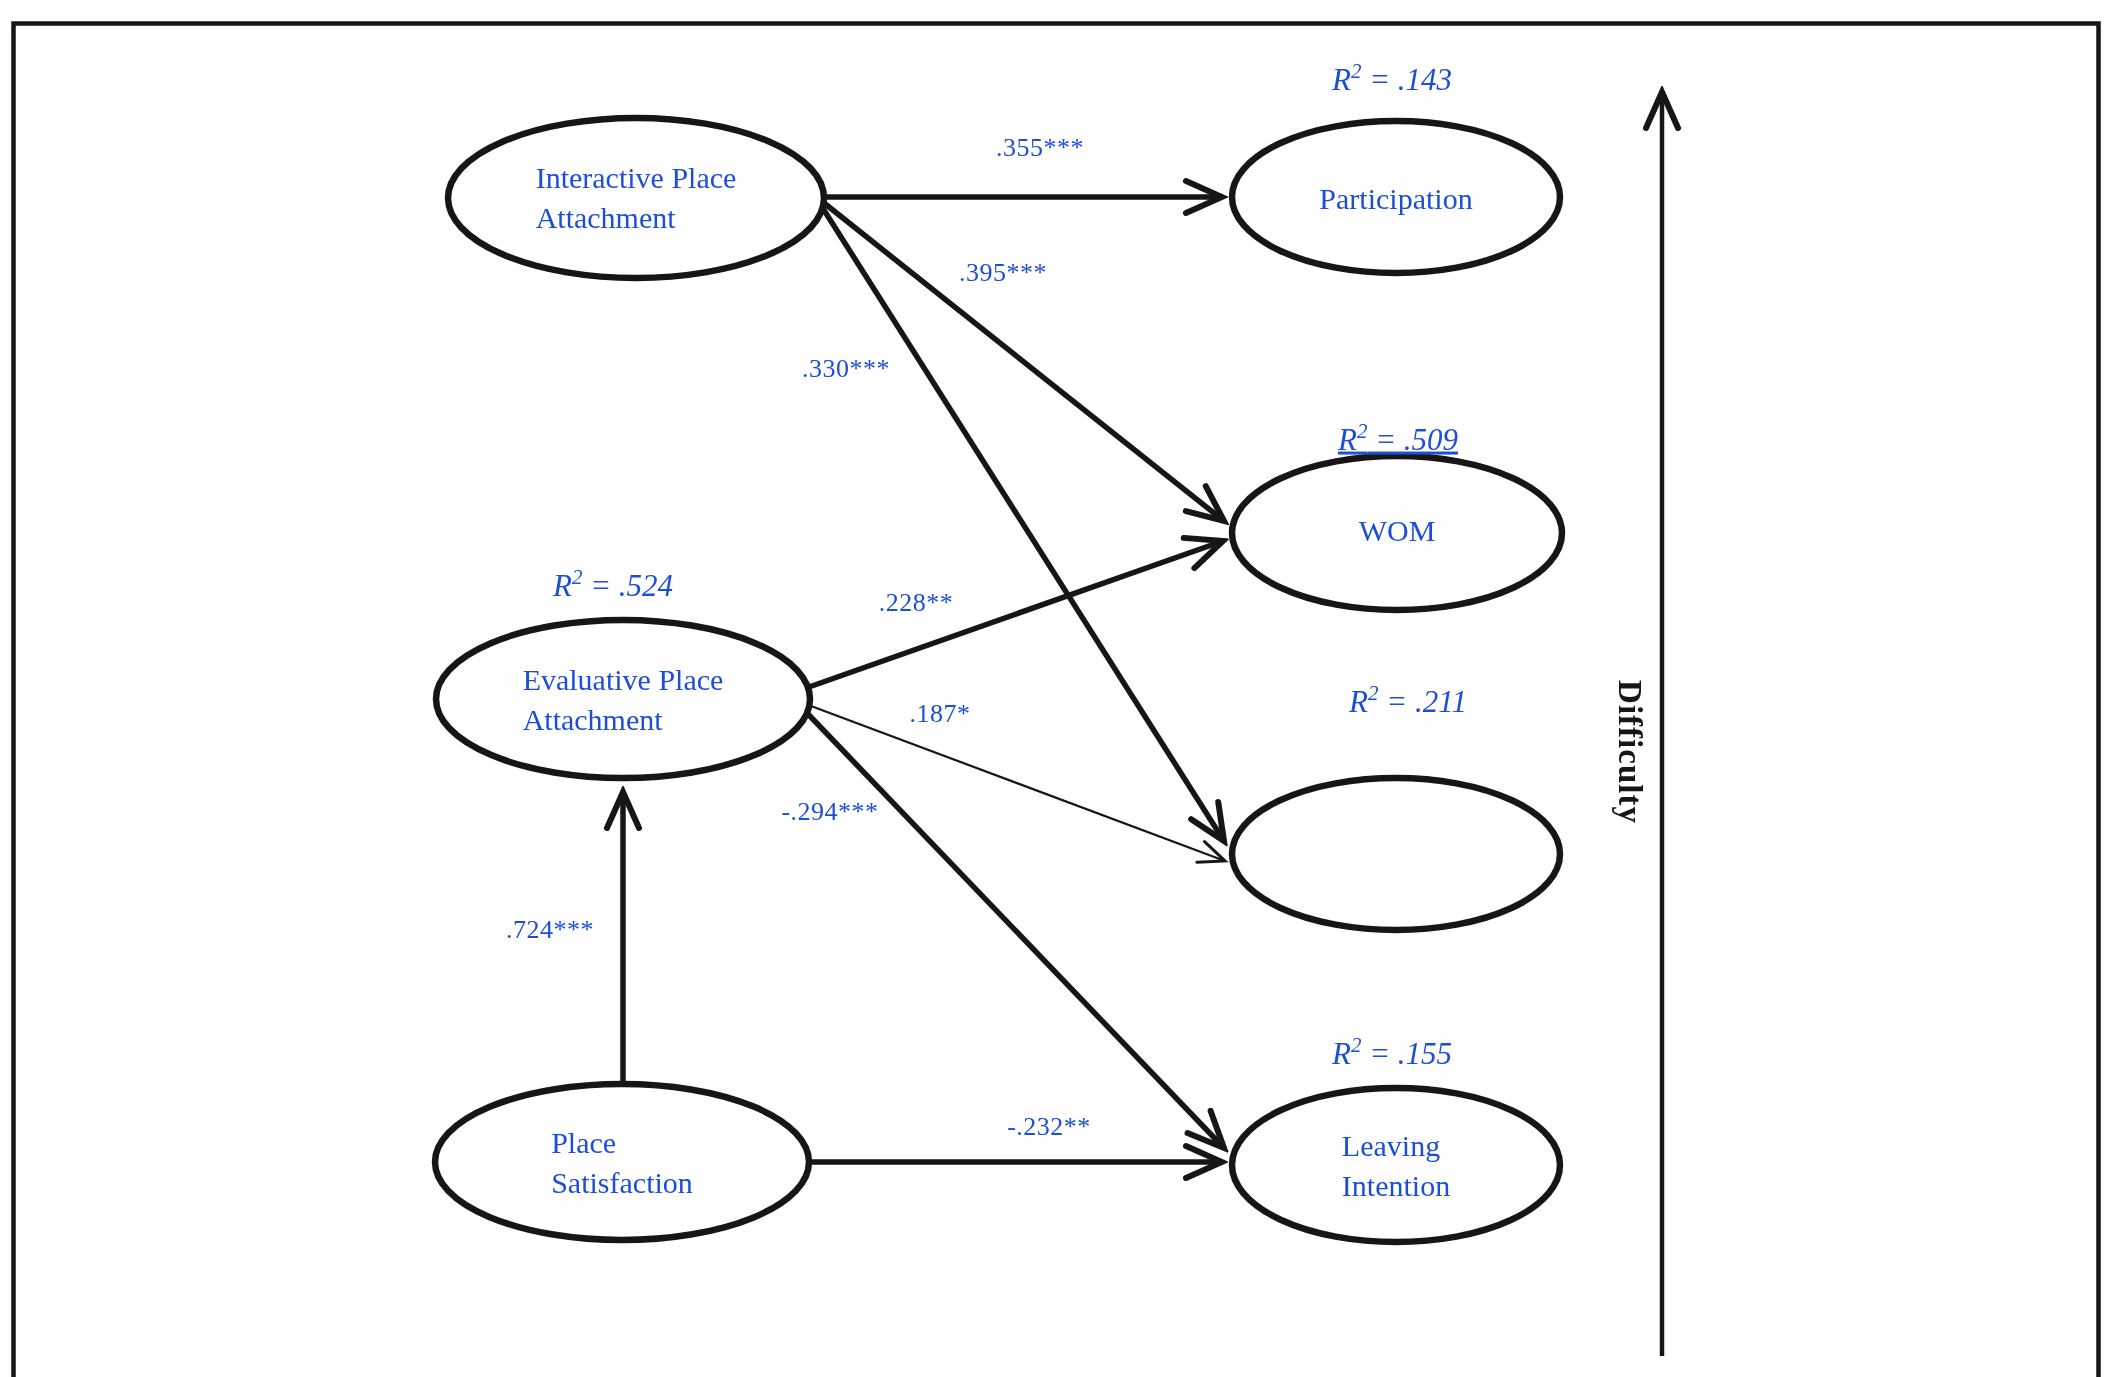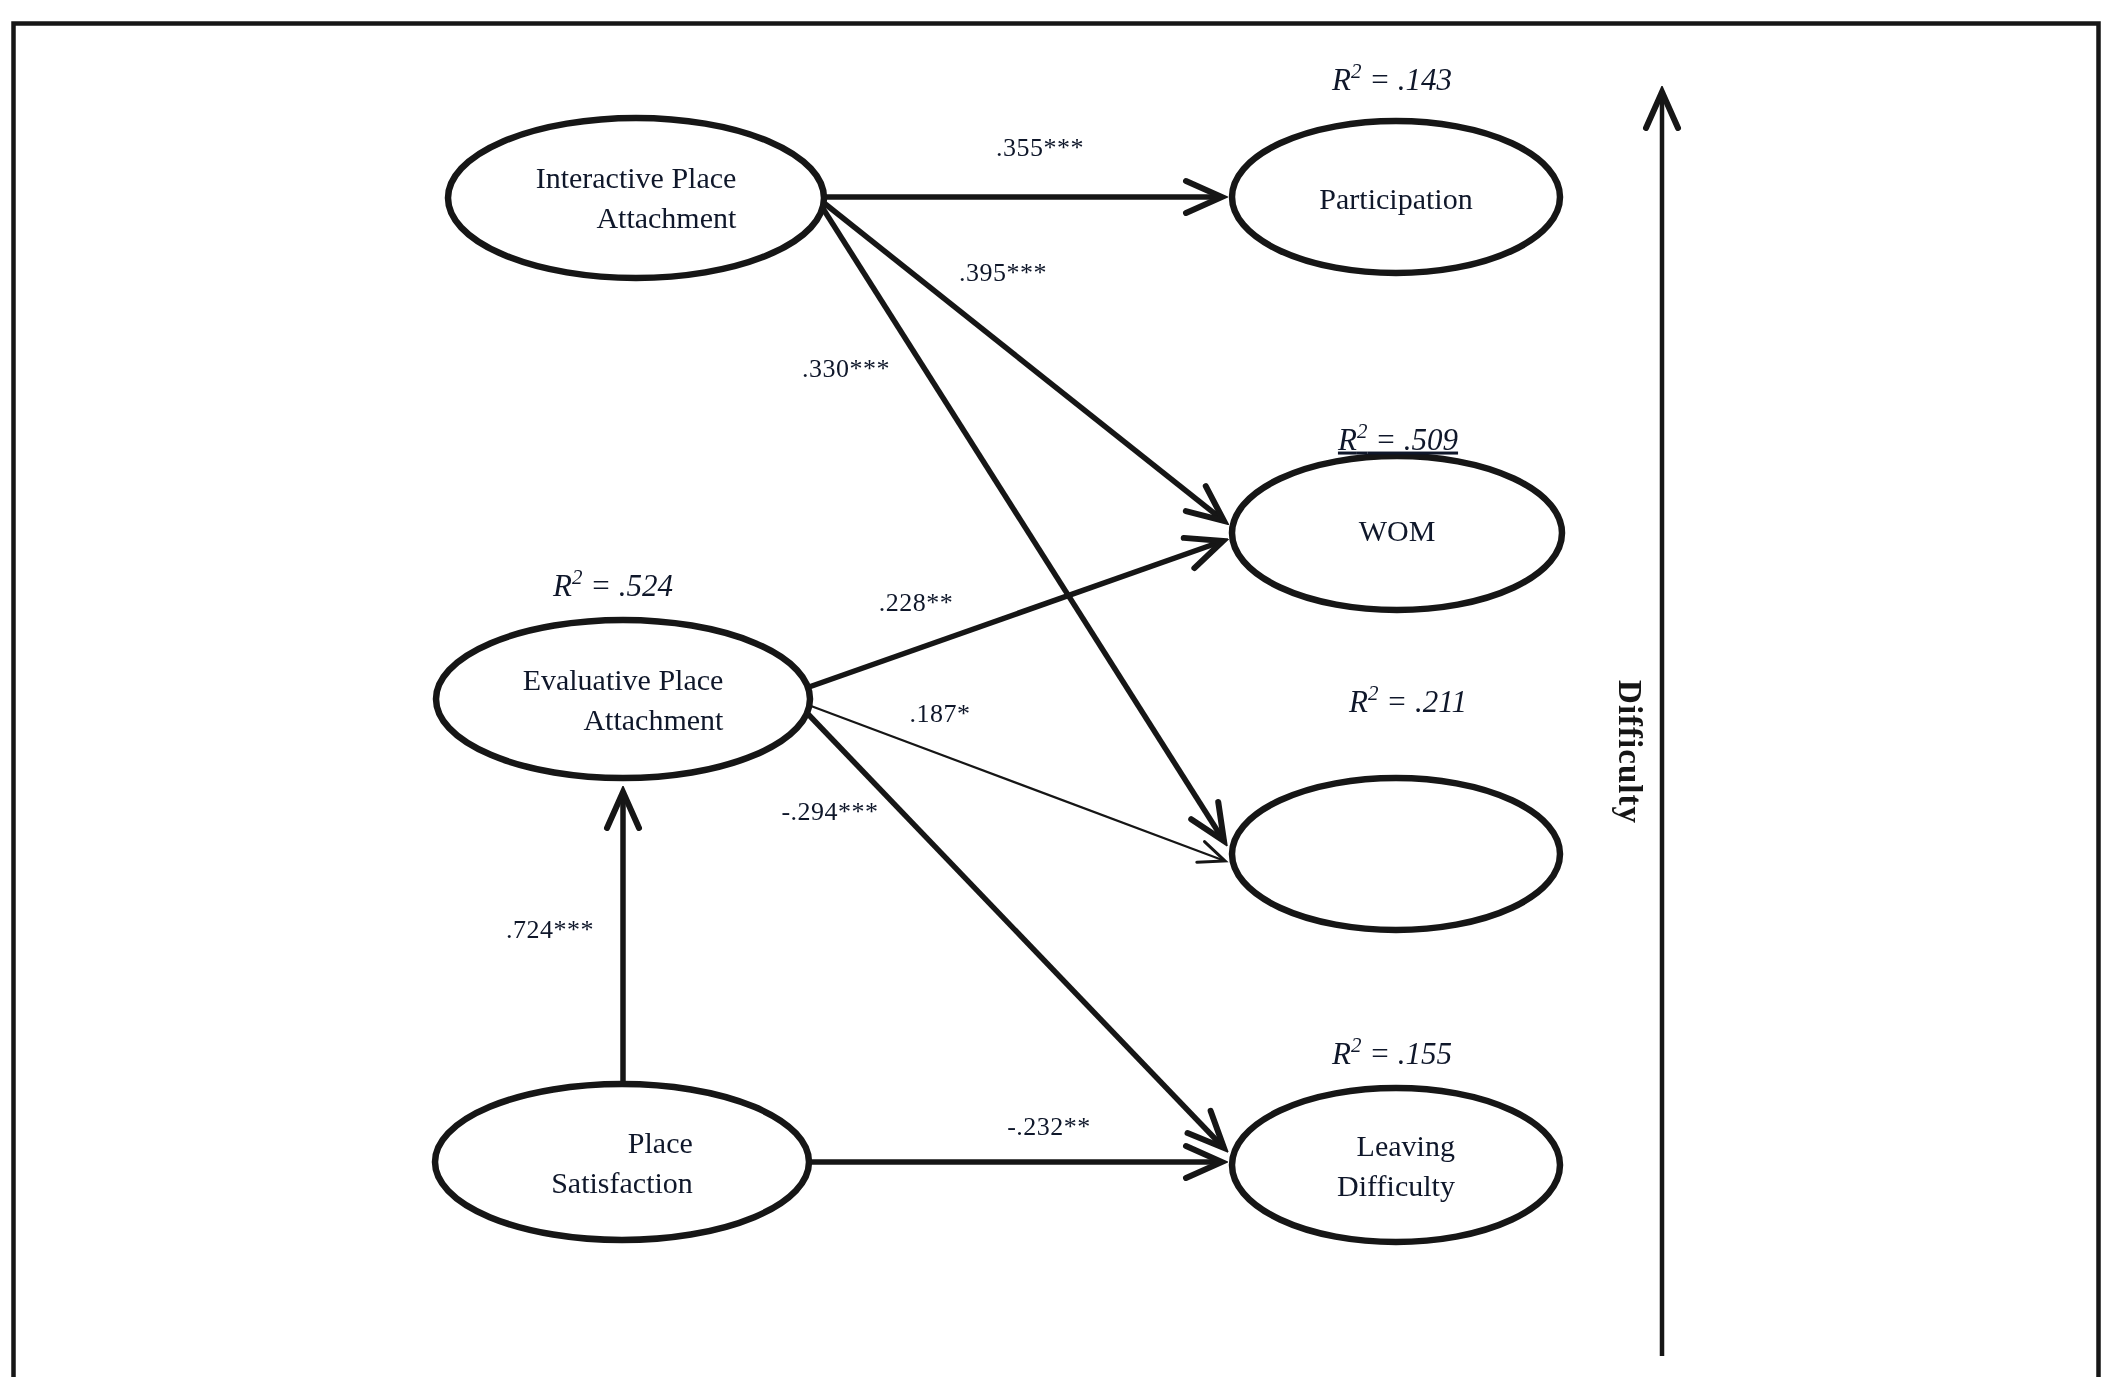--- a/index.html
+++ b/index.html
@@ -8,25 +8,25 @@
     width:2112px;height:1377px;
     background:#ffffff;
     font-family:"Liberation Serif","DejaVu Serif",serif;
     color:#161616;
     overflow:hidden;
   }
   .canvas svg{position:absolute;left:0;top:0;}
   .lbl{
     position:absolute;
     transform:translate(-50%,-50%);
-    text-align:right;
+    text-align:left;
     white-space:pre-line;
     font-size:30px;
     line-height:1.32;
-    color:#0f172a;
+    color:#1d4ed8;
   }
   .coef{font-size:26px;letter-spacing:.5px;}
   .r2{font-style:italic;font-size:31px;white-space:pre;}
   .r2 sup{font-size:21px;line-height:0;}
   .r2-val{white-space:pre;}
   .vertical-label{
     position:absolute;
     transform:translate(-50%,-50%);
     writing-mode:vertical-rl;
     font-weight:bold;
@@ -74,21 +74,21 @@
 
   <div class="lbl" style="left:636px;top:198px;">Interactive Place
 Attachment</div>
   <div class="lbl" style="left:623px;top:700px;">Evaluative Place
 Attachment</div>
   <div class="lbl" style="left:622px;top:1163px;">Place
 Satisfaction</div>
   <div class="lbl" style="left:1396px;top:199px;">Participation</div>
   <div class="lbl" style="left:1397px;top:531px;">WOM</div>
   <div class="lbl" style="left:1396px;top:1166px;">Leaving
-Difficulty</div>
+Intention</div>
 
   <div class="lbl r2" style="left:1392px;top:80px;"><span>R</span><sup>2</sup><span class="r2-val"> = .143</span></div>
   <div class="lbl r2" style="left:1398px;top:440px;text-decoration:underline;"><span>R</span><sup>2</sup><span class="r2-val"> = .509</span></div>
   <div class="lbl r2" style="left:1398px;top:702px;margin-left:10px;"><span>R</span><sup>2</sup><span class="r2-val"> = .211</span></div>
   <div class="lbl r2" style="left:1392px;top:1054px;"><span>R</span><sup>2</sup><span class="r2-val"> = .155</span></div>
   <div class="lbl r2" style="left:613px;top:586px;"><span>R</span><sup>2</sup><span class="r2-val"> = .524</span></div>
 
   <div class="lbl coef" style="left:1040px;top:148px;">.355***</div>
   <div class="lbl coef" style="left:1003px;top:273px;">.395***</div>
   <div class="lbl coef" style="left:846px;top:369px;">.330***</div>

